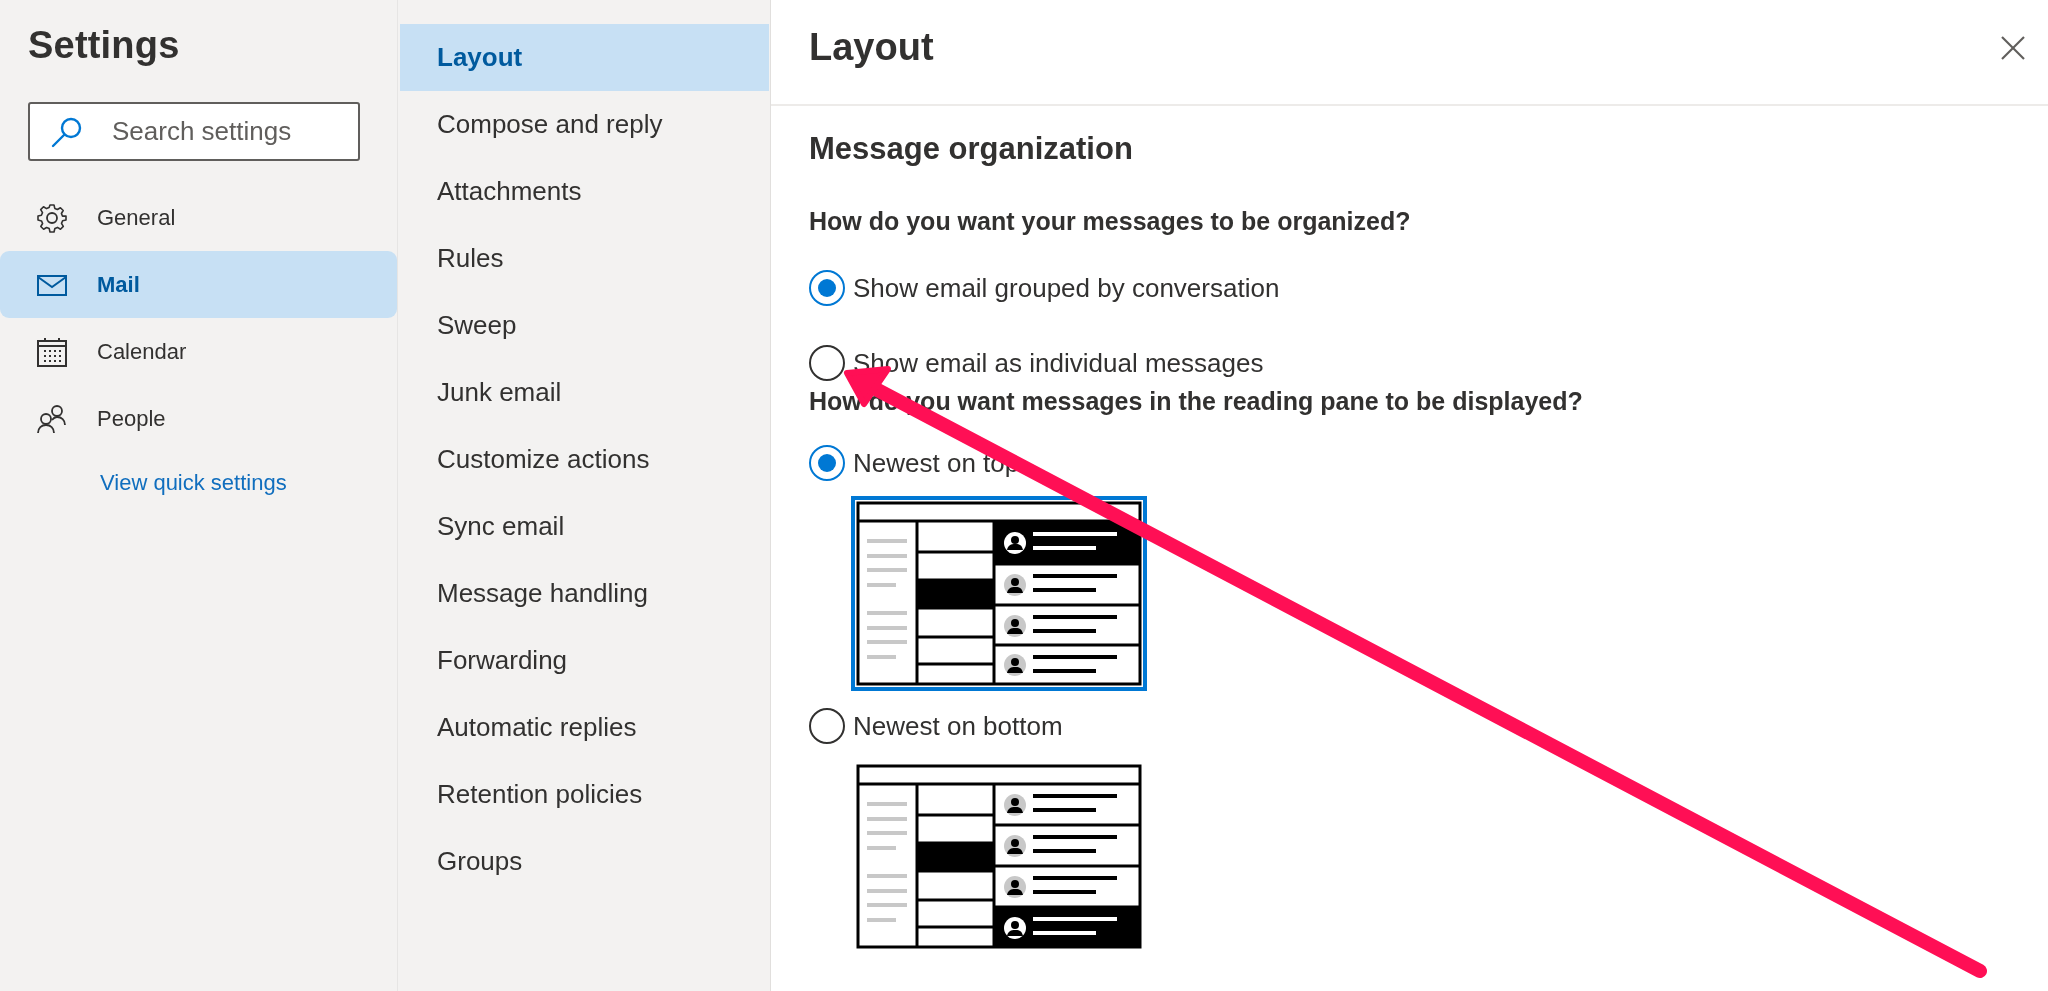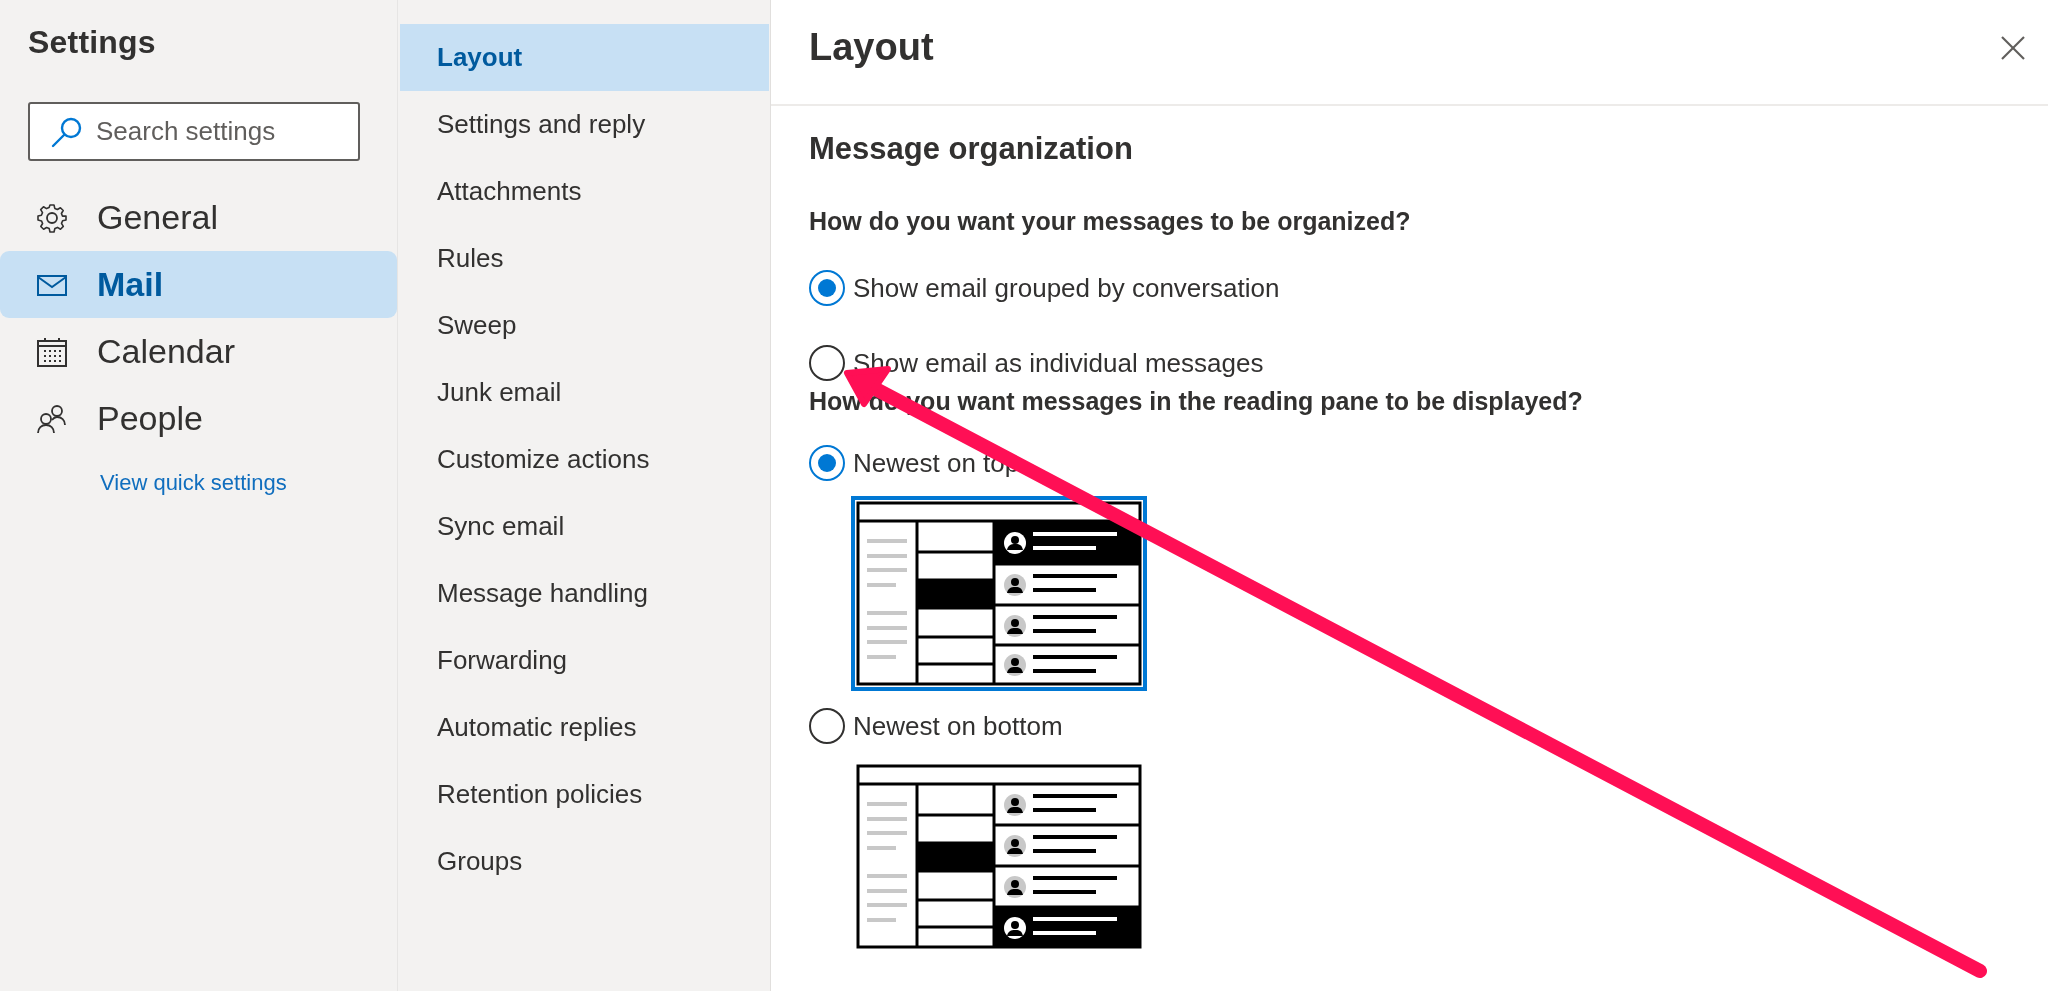--- a/index.html
+++ b/index.html
@@ -6,41 +6,41 @@
   body {
     width: 2048px; height: 991px; overflow: hidden; position: relative;
     font-family: "Liberation Sans", "DejaVu Sans", sans-serif;
     color: #323130; background: #ffffff;
   }
   .left-nav {
     position: absolute; left: 0; top: 0; width: 398px; height: 991px;
     background: #f3f2f1; border-right: 1px solid #e6e5e4; box-sizing: border-box;
   }
   .settings-title {
-    position: absolute; left: 28px; top: 24px; font-size: 32px; font-weight: 700;
+    position: absolute; left: 28px; top: 24px; font-size: 38px; font-weight: 700;
     color: #323130; letter-spacing: 0.2px;
   }
   .search-box {
     position: absolute; left: 28px; top: 102px; width: 332px; height: 59px;
     background: #fff; border: 2px solid #605e5c; border-radius: 3px; box-sizing: border-box;
-    display: flex; align-items: center;
+    display: flex; align-items: center; gap: 16px;
   }
   .search-box .s-icon { width: 34px; height: 34px; margin-left: 20px; margin-right: 12px; }
   .search-box input {
     border: none; outline: none; font-size: 26px; color: #605e5c; background: transparent;
     font-family: "Liberation Sans", "DejaVu Sans", sans-serif; width: 240px; padding: 0;
   }
   .search-box input::placeholder { color: #605e5c; }
   .nav-item {
     position: absolute; left: 0; width: 397px; height: 67px; display: flex; align-items: center;
     cursor: pointer;
   }
   .nav-item.selected { background: #c7e0f4; border-radius: 9px; }
   .nav-item .icon { position: absolute; left: 36px; width: 32px; height: 32px; }
-  .nav-item .label { position: absolute; left: 97px; font-size: 34px; color: #323130; }
+  .nav-item .label { position: absolute; left: 97px; font-size: 22px; color: #323130; }
   .nav-item.selected .label { color: #005a9e; font-weight: 700; }
   .quick-link {
     position: absolute; left: 100px; top: 470px; font-size: 22px; color: #106ebe; cursor: pointer;
   }
 
   .sub-nav {
     position: absolute; left: 398px; top: 0; width: 373px; height: 991px;
     background: #f3f2f1; border-right: 1px solid #e1dfdd; box-sizing: border-box;
   }
   .sub-item {
@@ -142,21 +142,21 @@
   </div>
 
   <div class="quick-link">View quick settings</div>
 </div>
 
 <div class="sub-nav">
   <div class="sub-item selected" style="top:24px">
       <span class="label">Layout</span>
     </div>
   <div class="sub-item" style="top:91px">
-      <span class="label">Settings and reply</span>
+      <span class="label">Compose and reply</span>
     </div>
   <div class="sub-item" style="top:158px">
       <span class="label">Attachments</span>
     </div>
   <div class="sub-item" style="top:225px">
       <span class="label">Rules</span>
     </div>
   <div class="sub-item" style="top:292px">
       <span class="label">Sweep</span>
     </div>

